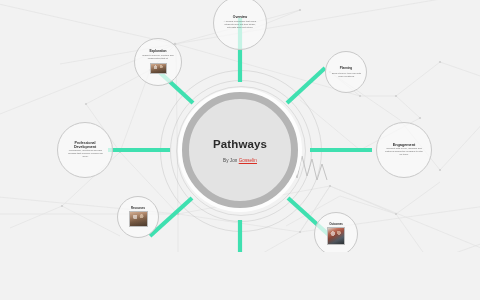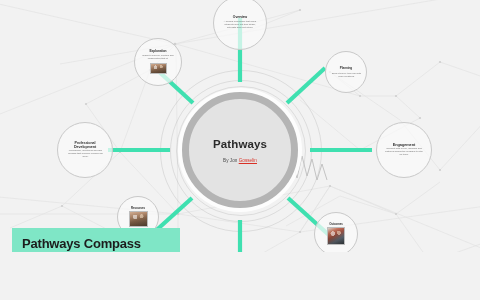--- a/index.html
+++ b/index.html
@@ -224,17 +224,14 @@
       <div class="hub-title">
         <span>Pathways</span><br>
       </div>
       <div class="hub-by">
         <span>By Jon</span>
         <span class="author">Gosselin</span>
       </div>
     </div>
   </div>
 
-  <div class="banner">
-    <span class="banner-label">Pathways Compass</span>
-  </div>
 
 </div>
 
 </body></html>

